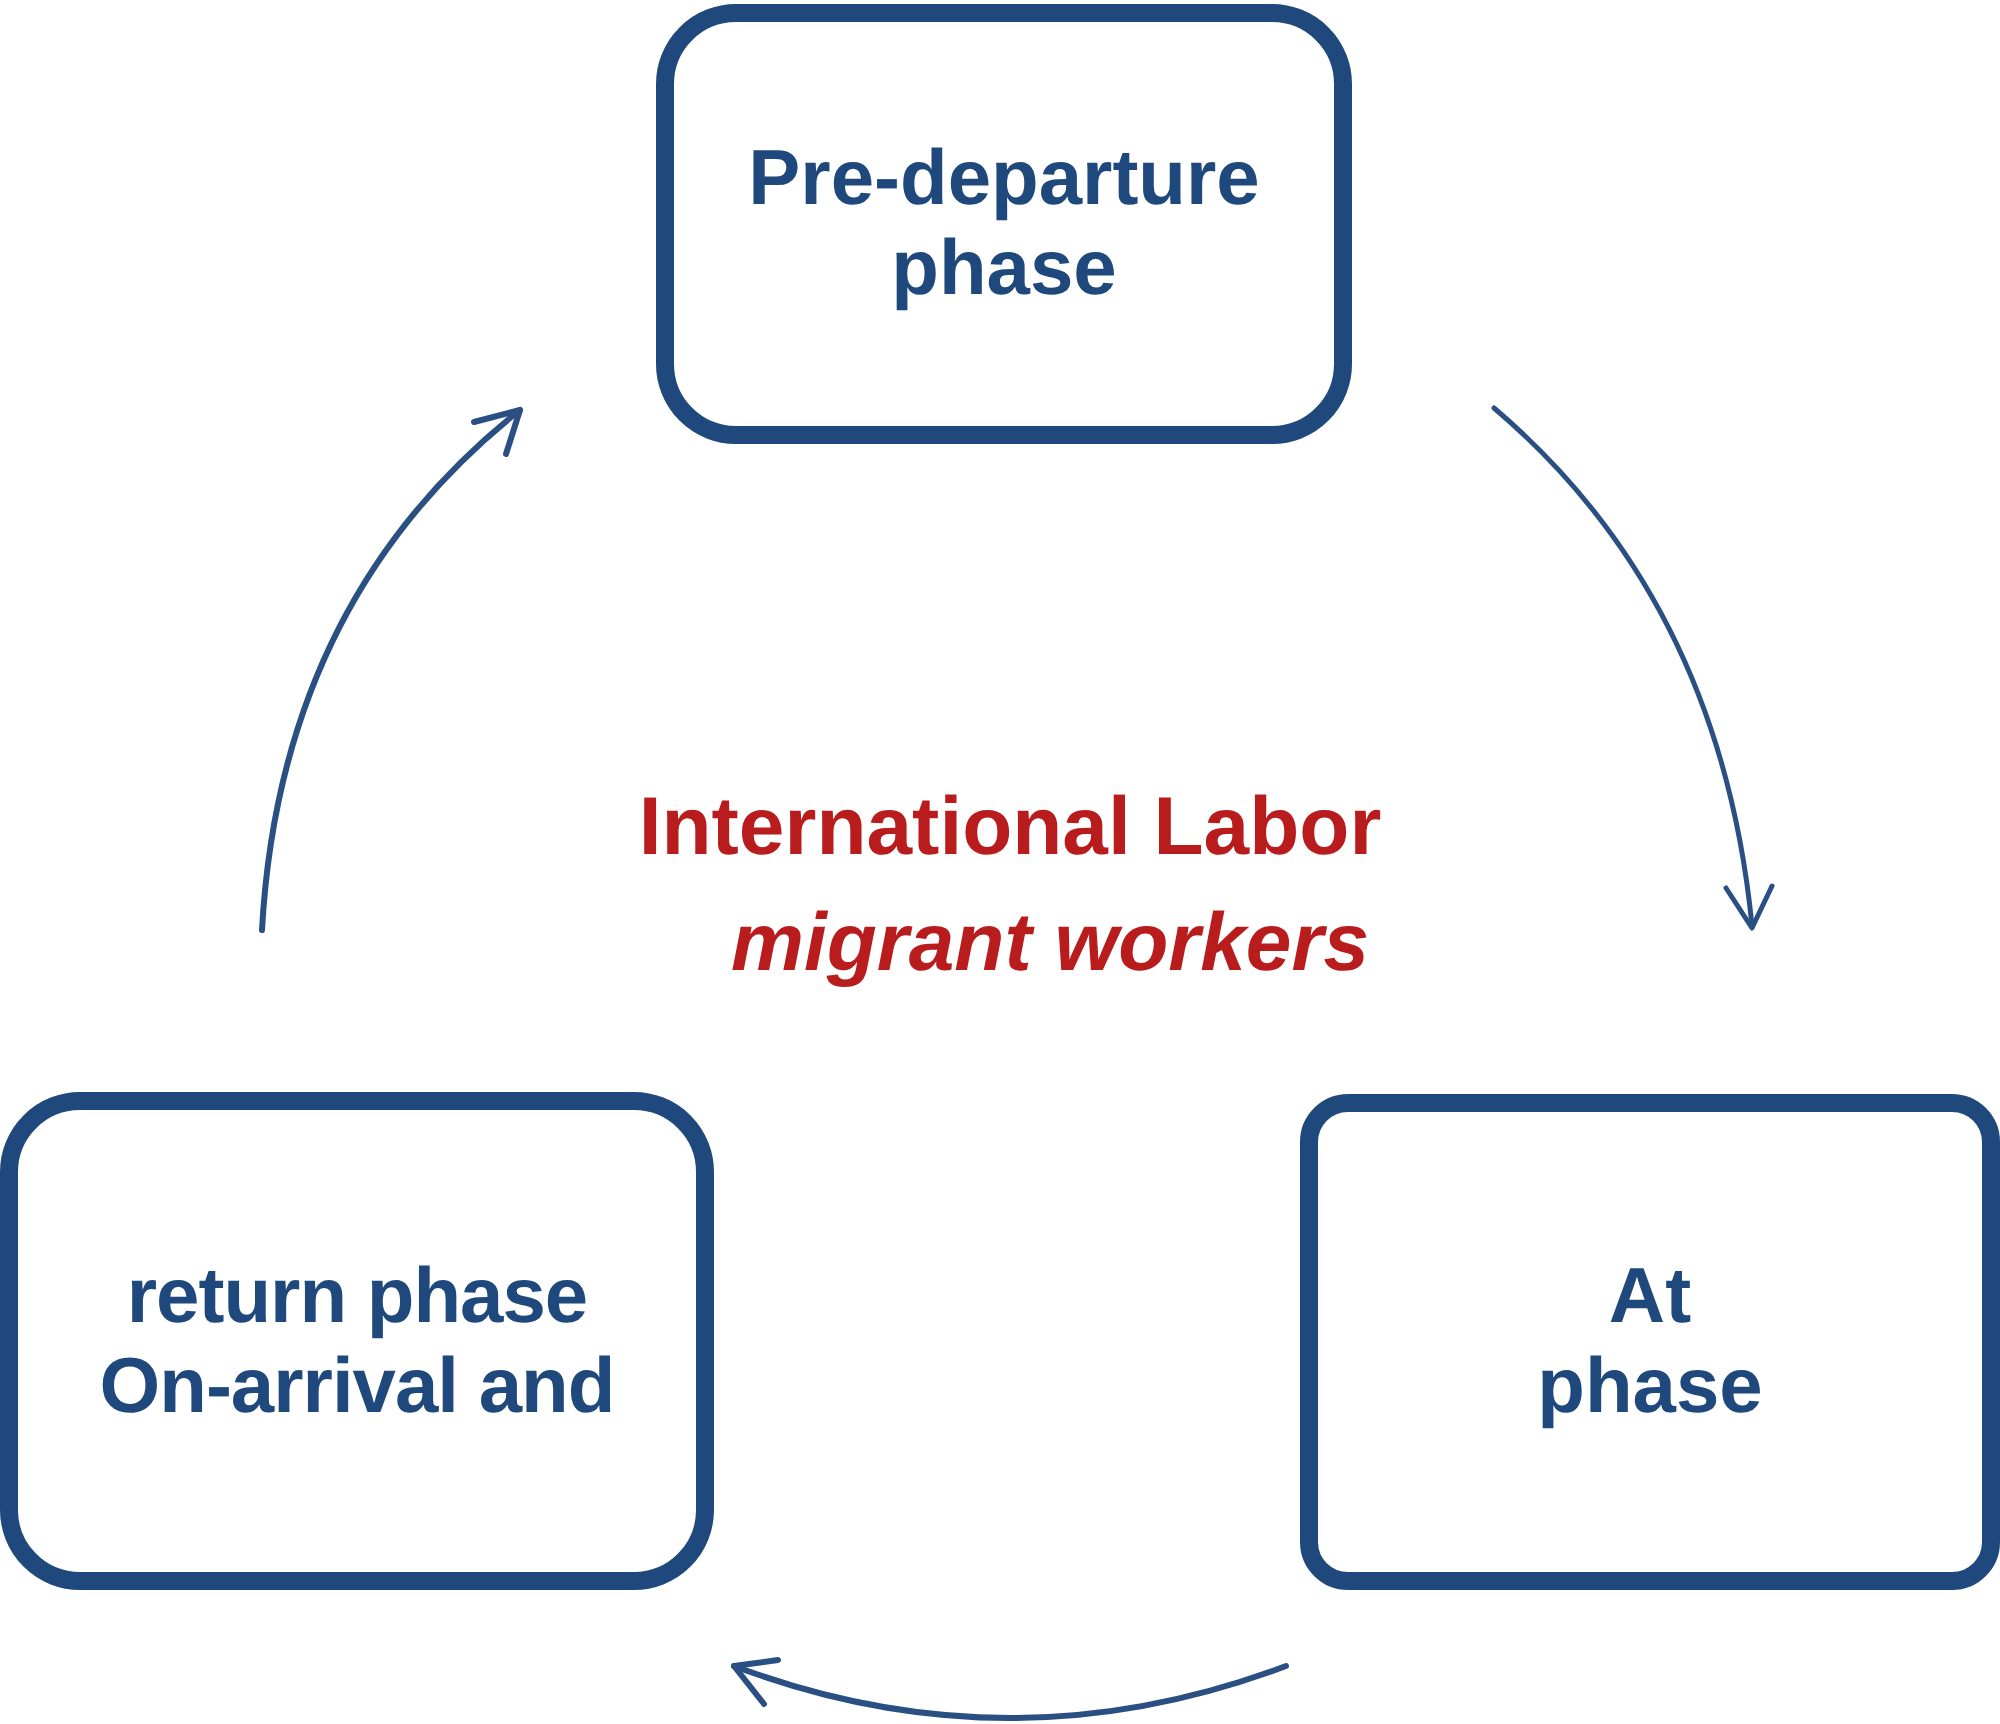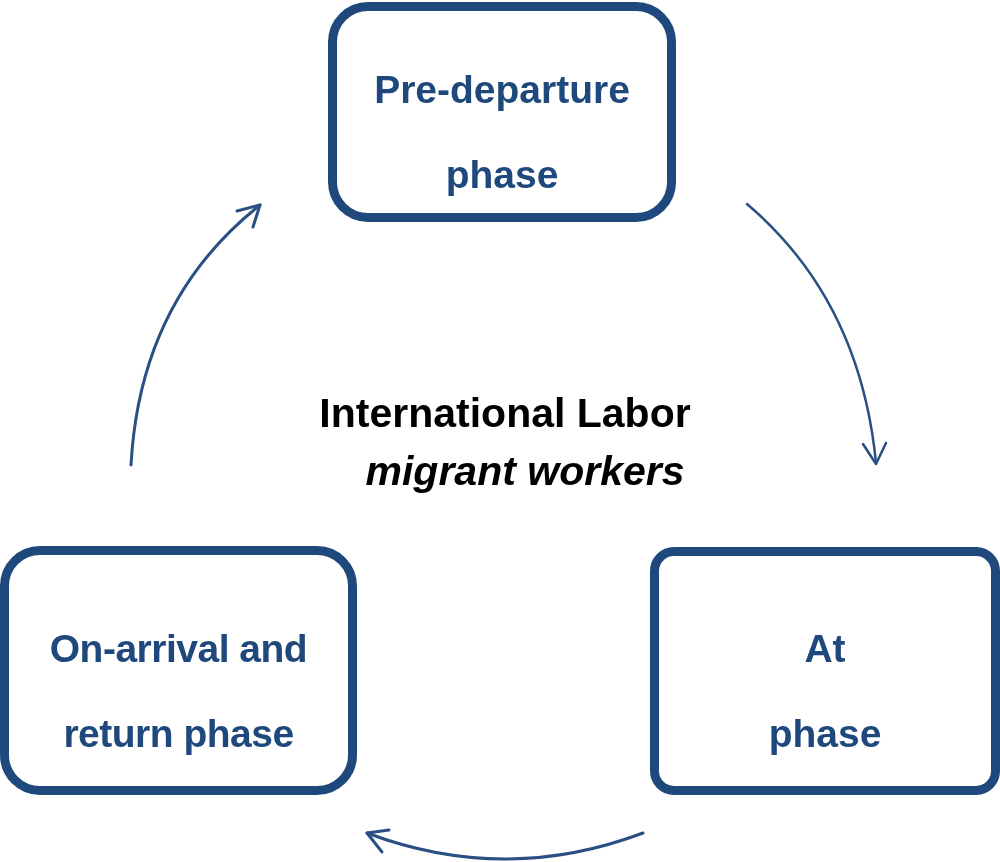--- a/index.html
+++ b/index.html
@@ -12,30 +12,30 @@
     background: #ffffff;
     display: flex;
     align-items: center;
     justify-content: center;
     text-align: center;
     color: #1f497d;
     font-weight: bold;
     font-size: 39px;
     line-height: 45px;
   }
-  .phase-box .label { display: block; margin-top: 40px; }
+  .phase-box .label { display: block; }
   #box-pre { left: 328px; top: 2px; width: 348px; height: 220px; }
   #box-dest { left: 650px; top: 547px; width: 350px; height: 248px; border-radius: 24px; }
   #box-arrival { left: 0px; top: 546px; width: 357px; height: 249px; }
   #box-arrival .label { letter-spacing: -0.5px; }
   .center-title {
     position: absolute;
     left: 250px; top: 384px; width: 510px;
     text-align: center;
-    color: #000000;
+    color: #b91c1c;
     font-weight: bold;
     font-size: 41px;
     line-height: 58px;
   }
   .center-title .line { display: block; }
   .center-title .line2 { padding-left: 40px; font-style: italic; }
   svg.arrows { position: absolute; left: 0; top: 0; }
 </style>
 </head>
 <body>
@@ -67,21 +67,21 @@
 
 <div class="phase-box" id="box-dest">
   <div>
     <span class="label">At</span>
     <span class="label">phase</span>
   </div>
 </div>
 
 <div class="phase-box" id="box-arrival">
   <div>
+    <span class="label">return phase</span>
     <span class="label">On-arrival and</span>
-    <span class="label">return phase</span>
   </div>
 </div>
 
 <div class="center-title">
   <span class="line">International Labor</span>
   <span class="line line2">migrant workers</span>
 </div>
 
 </body></html>

